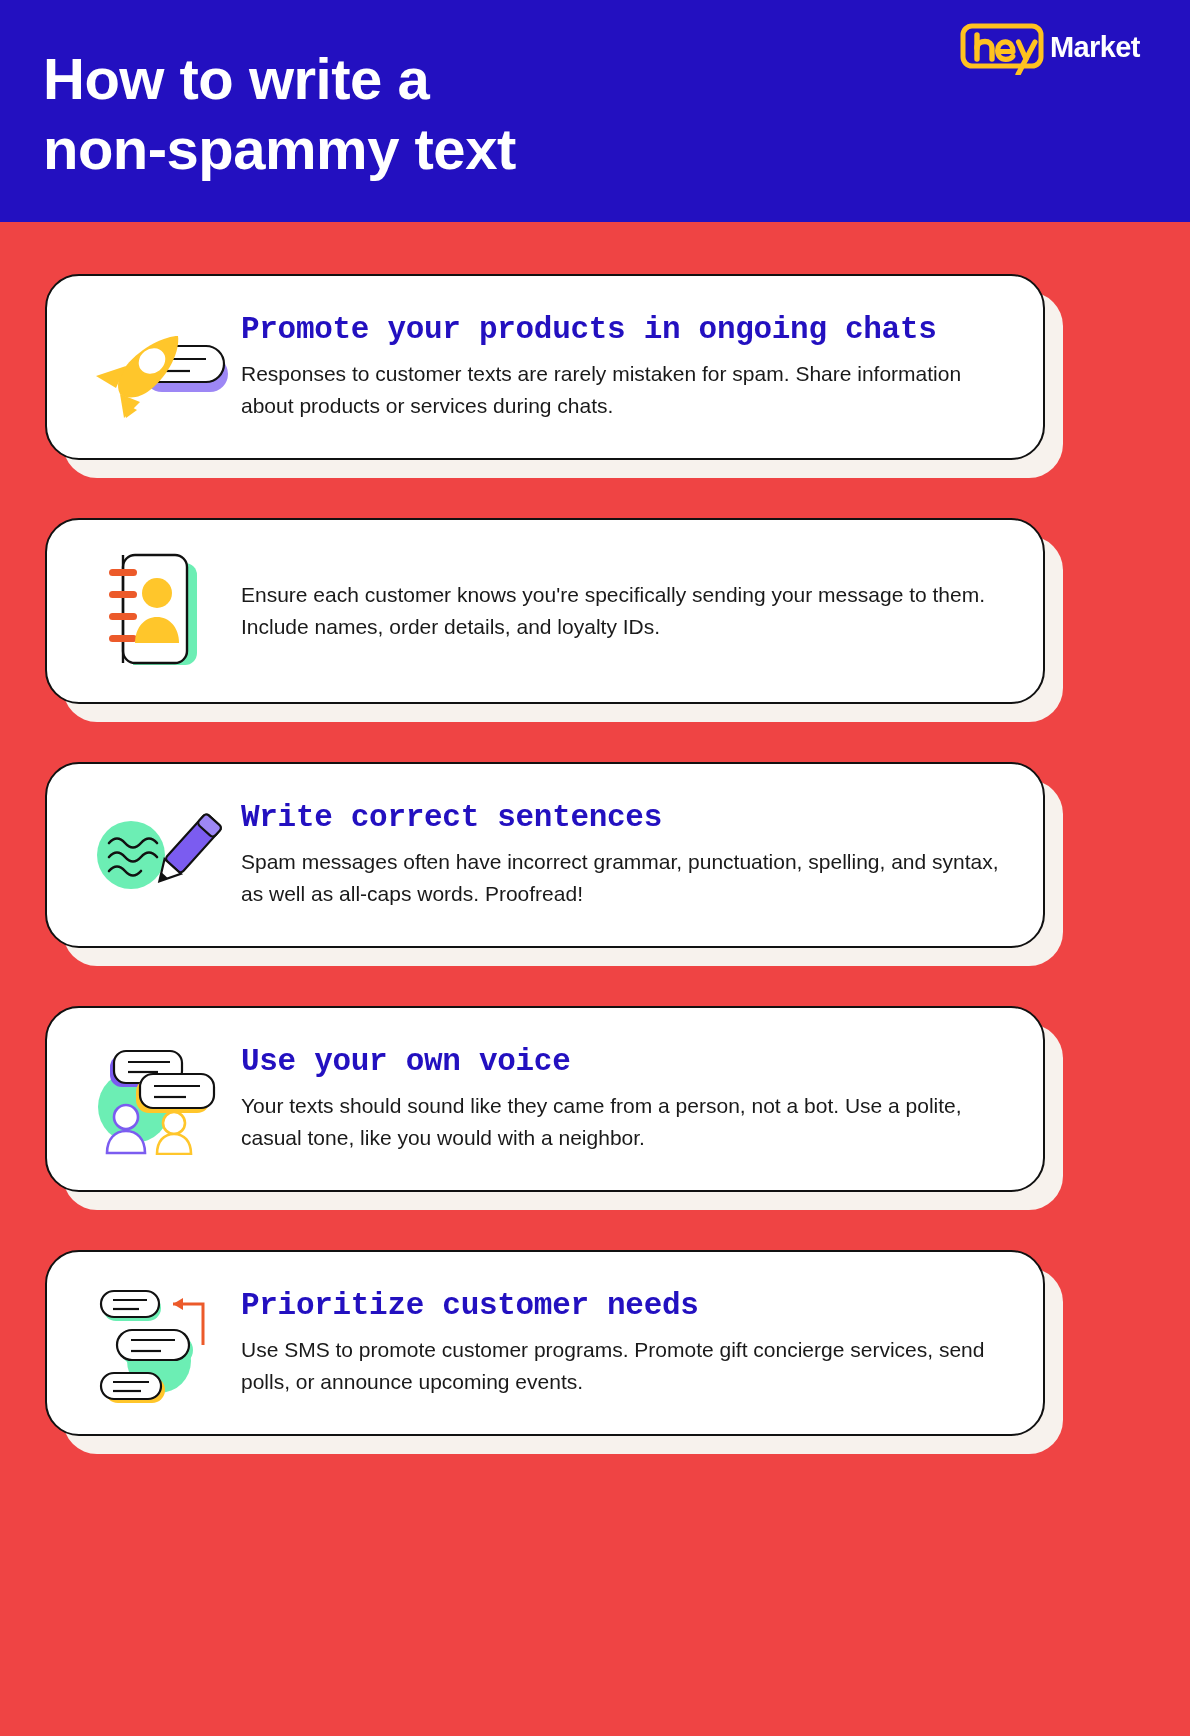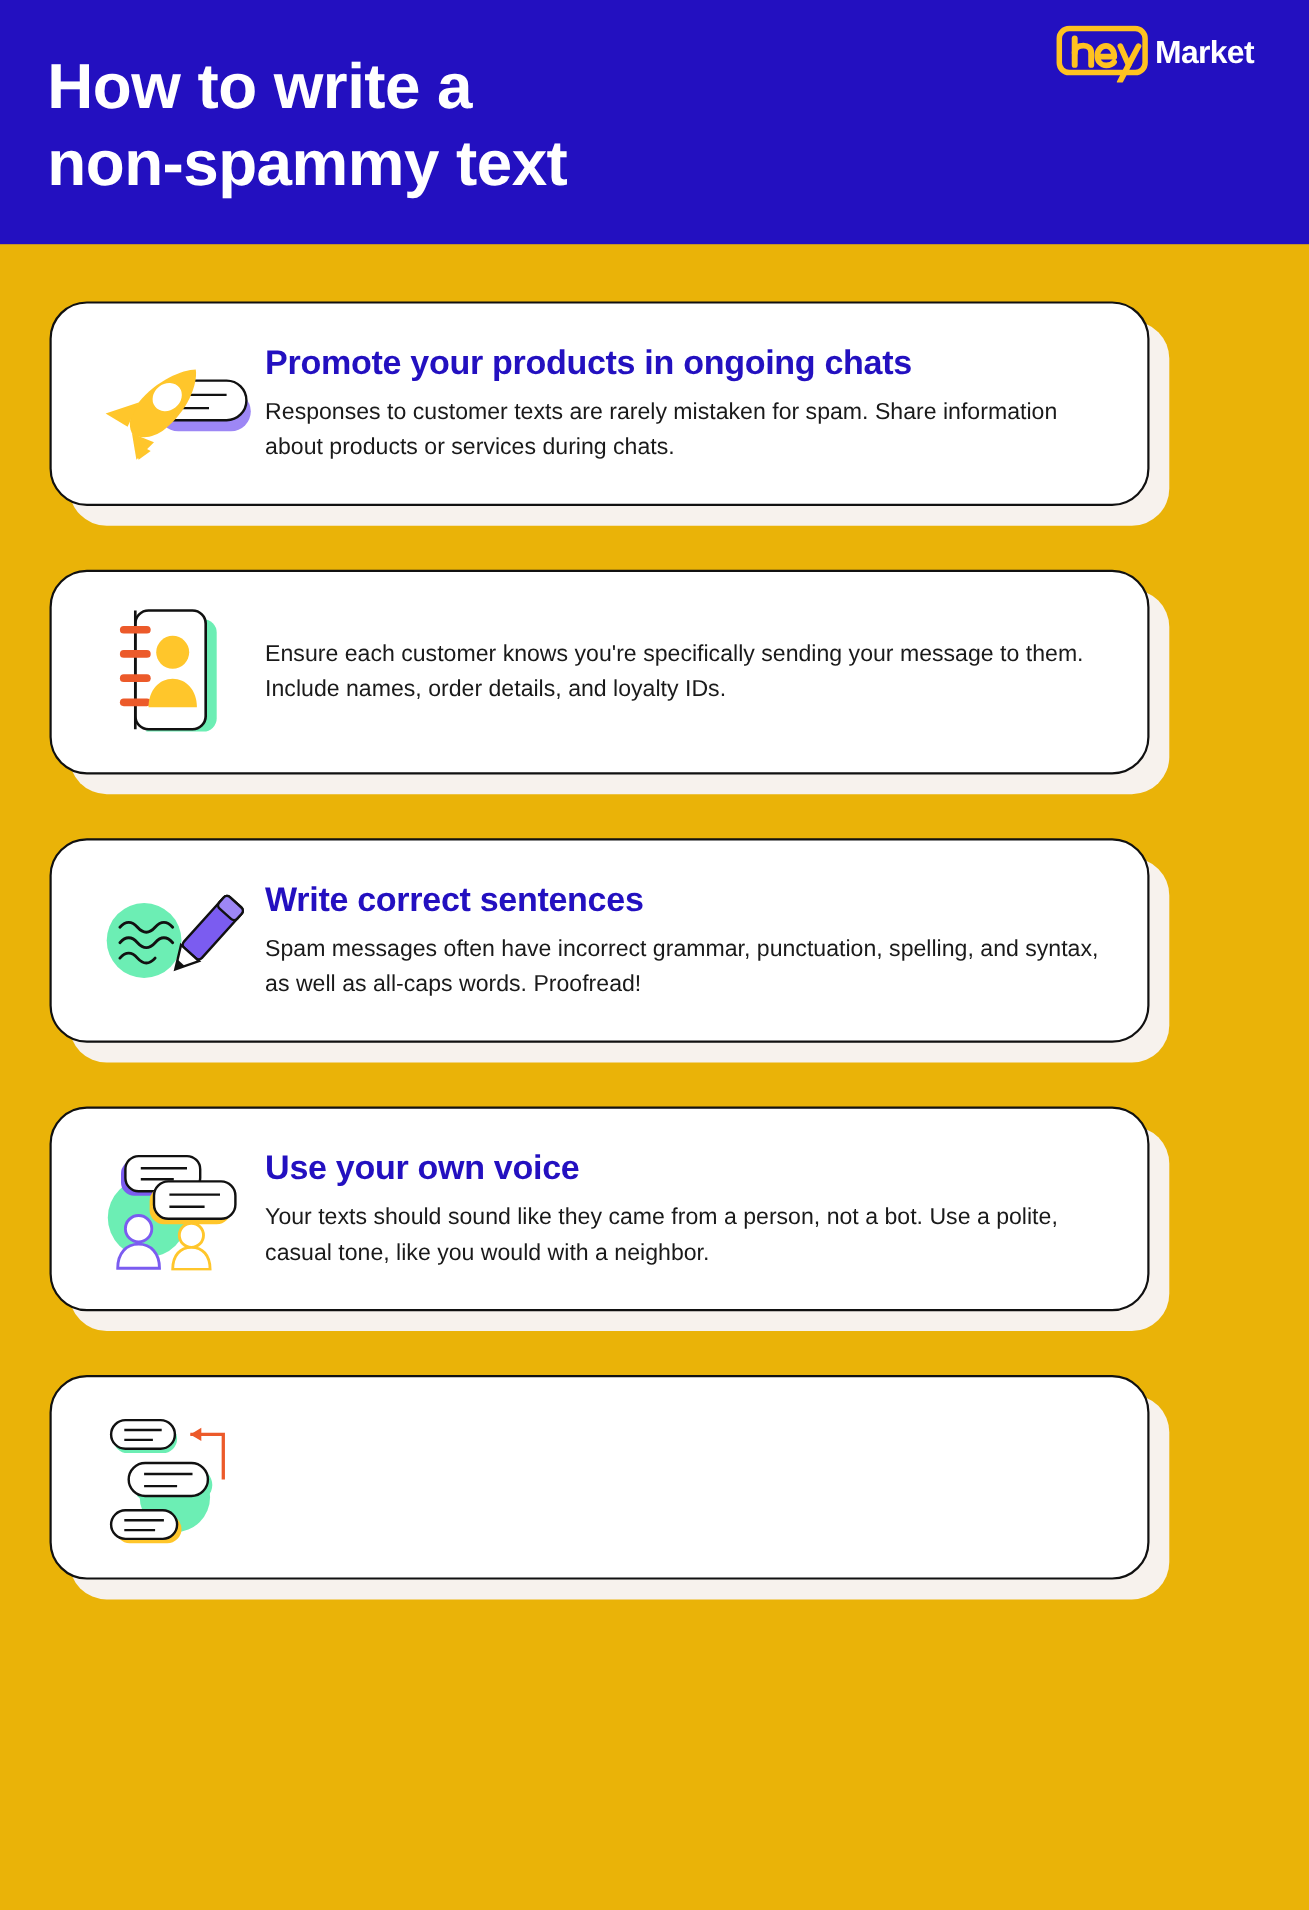--- a/index.html
+++ b/index.html
@@ -8,21 +8,21 @@
     height: 1736px;
     background: #ffffff;
     font-family: "Liberation Sans", sans-serif;
     overflow: hidden;
   }
 
   .page {
     position: relative;
     width: 1190px;
     height: 1736px;
-    background: #eab308;
+    background: #ef4444;
   }
 
   
   .header {
     position: relative;
     width: 1190px;
     height: 222px;
     background: #2310c0;
     overflow: hidden;
   }
@@ -88,20 +88,21 @@
     justify-content: center;
   }
   .card-icon svg { display: block; }
   .card-body { flex: 1 1 auto; padding-right: 14px; }
   .card-heading {
     color: #2310c0;
     font-size: 31px;
     font-weight: 800;
     letter-spacing: -0.3px;
     margin-bottom: 11px;
+    font-family: Liberation Mono, monospace;
   }
   .card-text {
     color: #1a1a1a;
     font-size: 21px;
     line-height: 32px;
     font-weight: 400;
   }
 </style>
 </head>
 <body>
@@ -267,17 +268,21 @@
 
             <rect x="18" y="96" width="60" height="26" rx="13" fill="#ffc62b"></rect>
             <rect x="14" y="92" width="60" height="26" rx="13" fill="#ffffff" stroke="#111" stroke-width="2.2"></rect>
             <line x1="26" y1="101" x2="62" y2="101" stroke="#111" stroke-width="2.2"></line>
             <line x1="26" y1="110" x2="54" y2="110" stroke="#111" stroke-width="2.2"></line>
 
             <path d="M86 23 H116 V64" fill="none" stroke="#ec5a2a" stroke-width="3"></path>
             <path d="M86 23 L96 17 L96 29 Z" fill="#ec5a2a"></path>
           </svg>
         </div>
+        <div class="card-body">
+          <div class="card-heading">Prioritize customer needs</div>
+          <div class="card-text">Use SMS to promote customer programs. Promote gift concierge services, send polls, or announce upcoming events.</div>
+        </div>
       </div>
     </div>
 
   </div>
 </div>
 
 </body></html>

